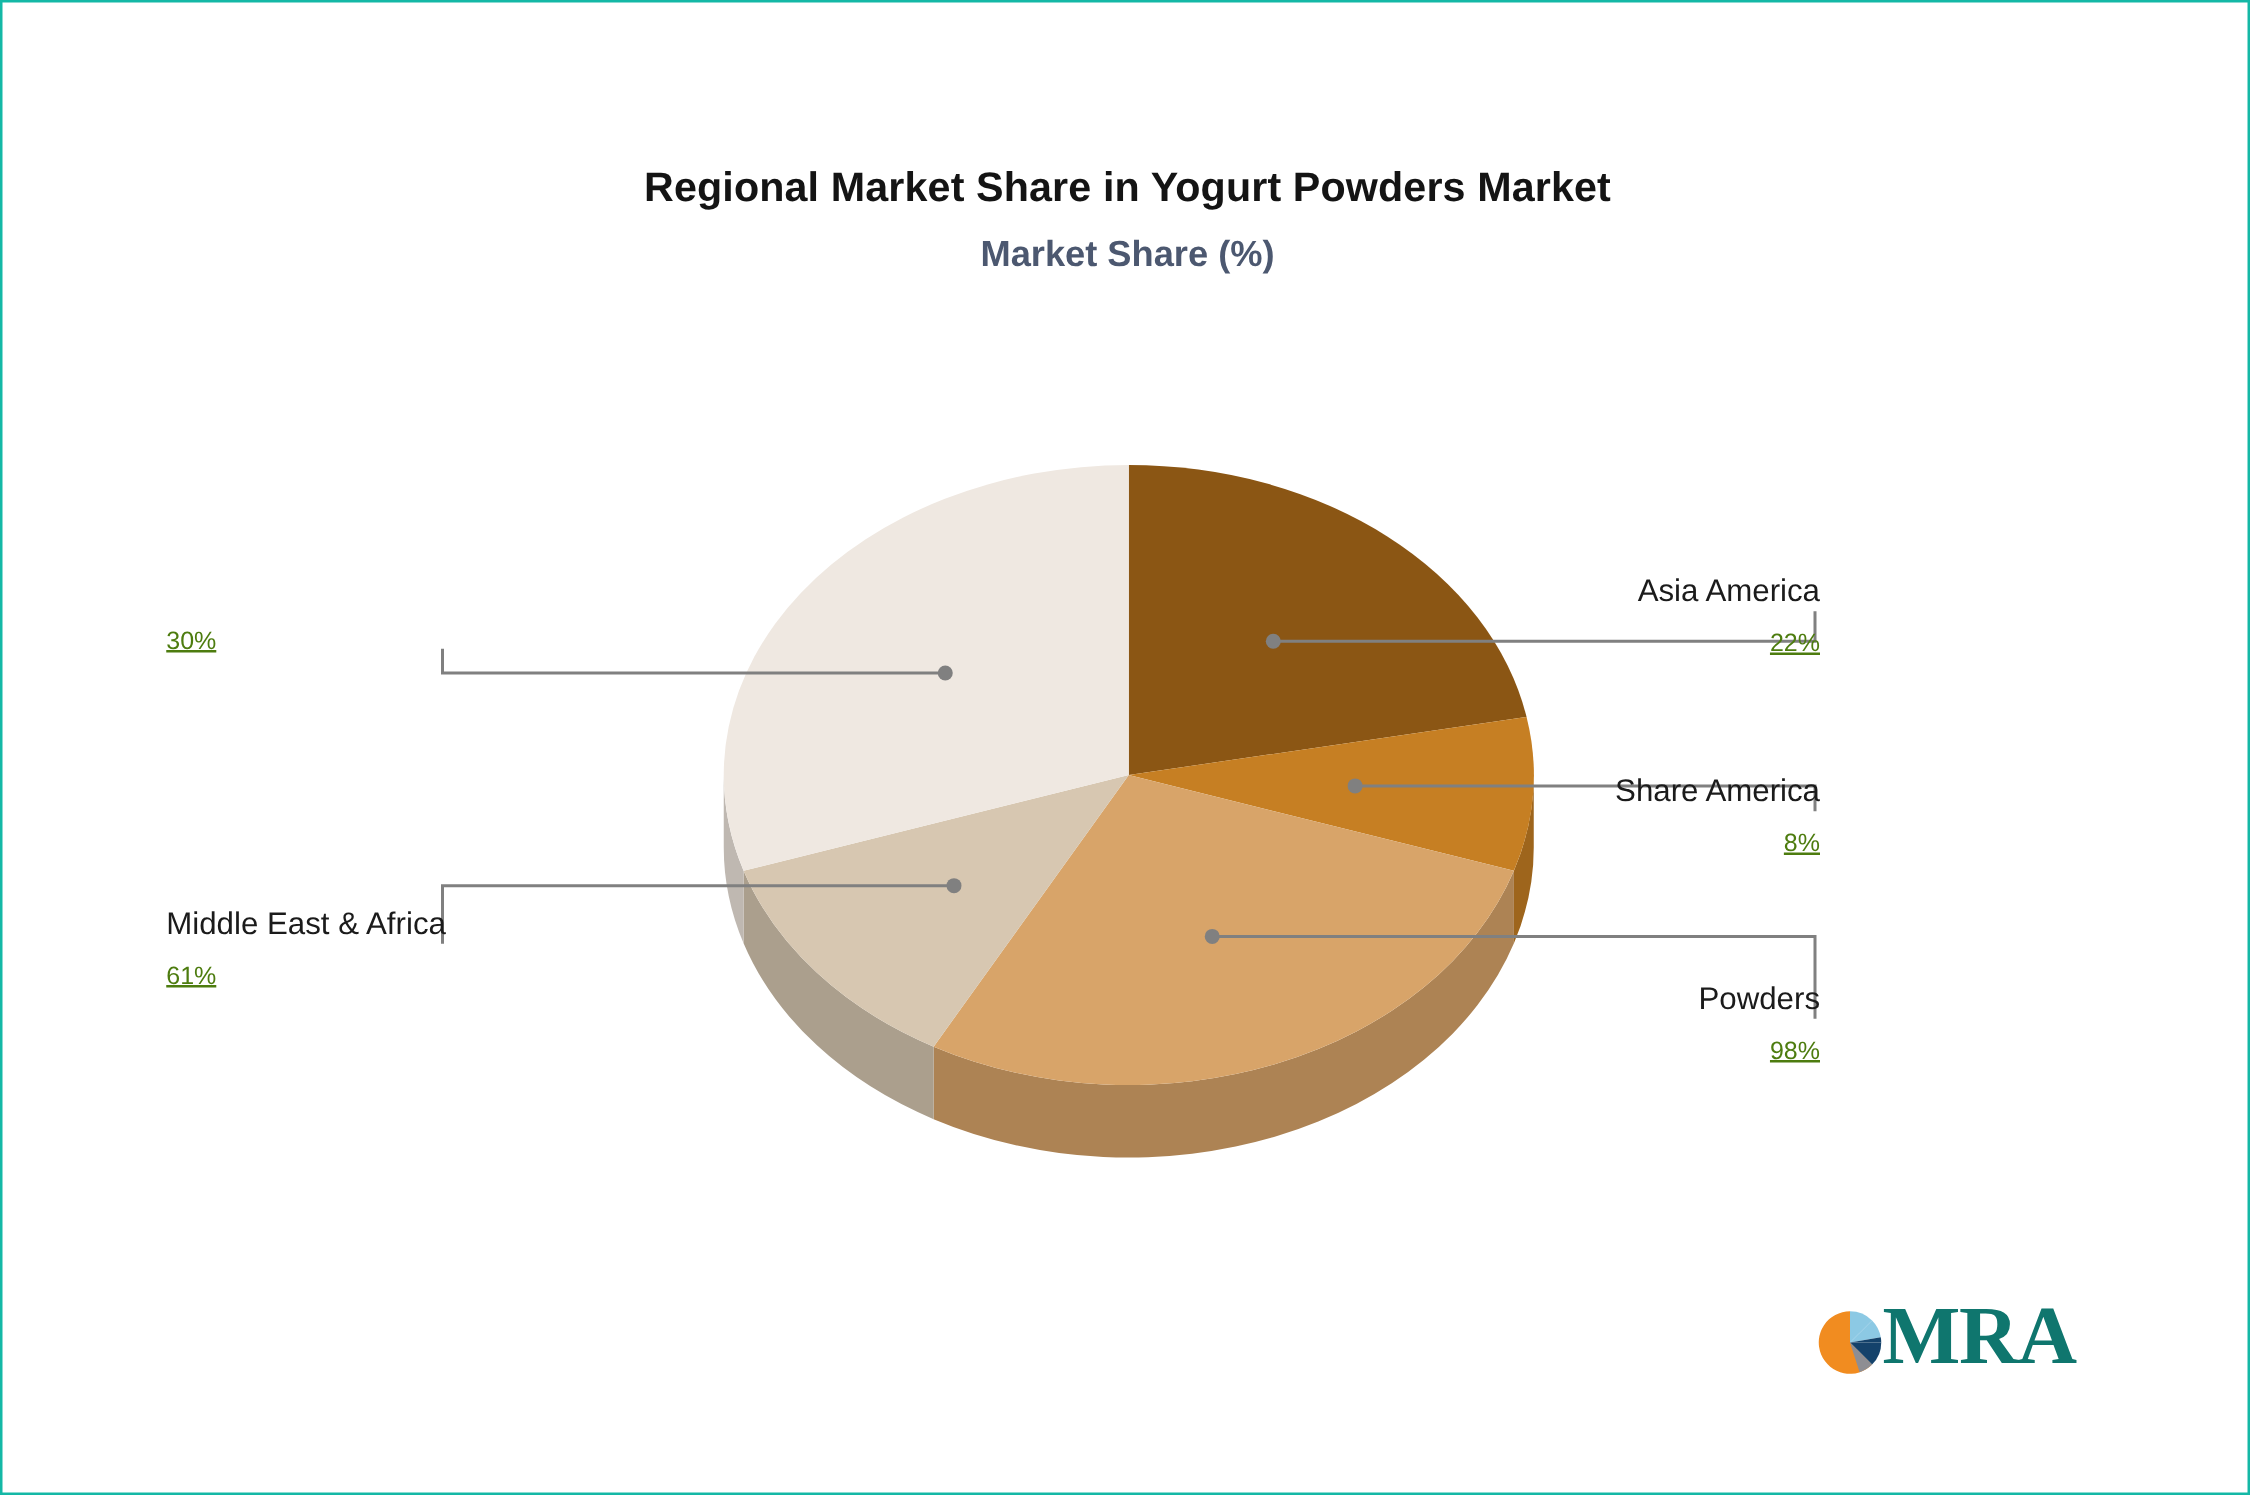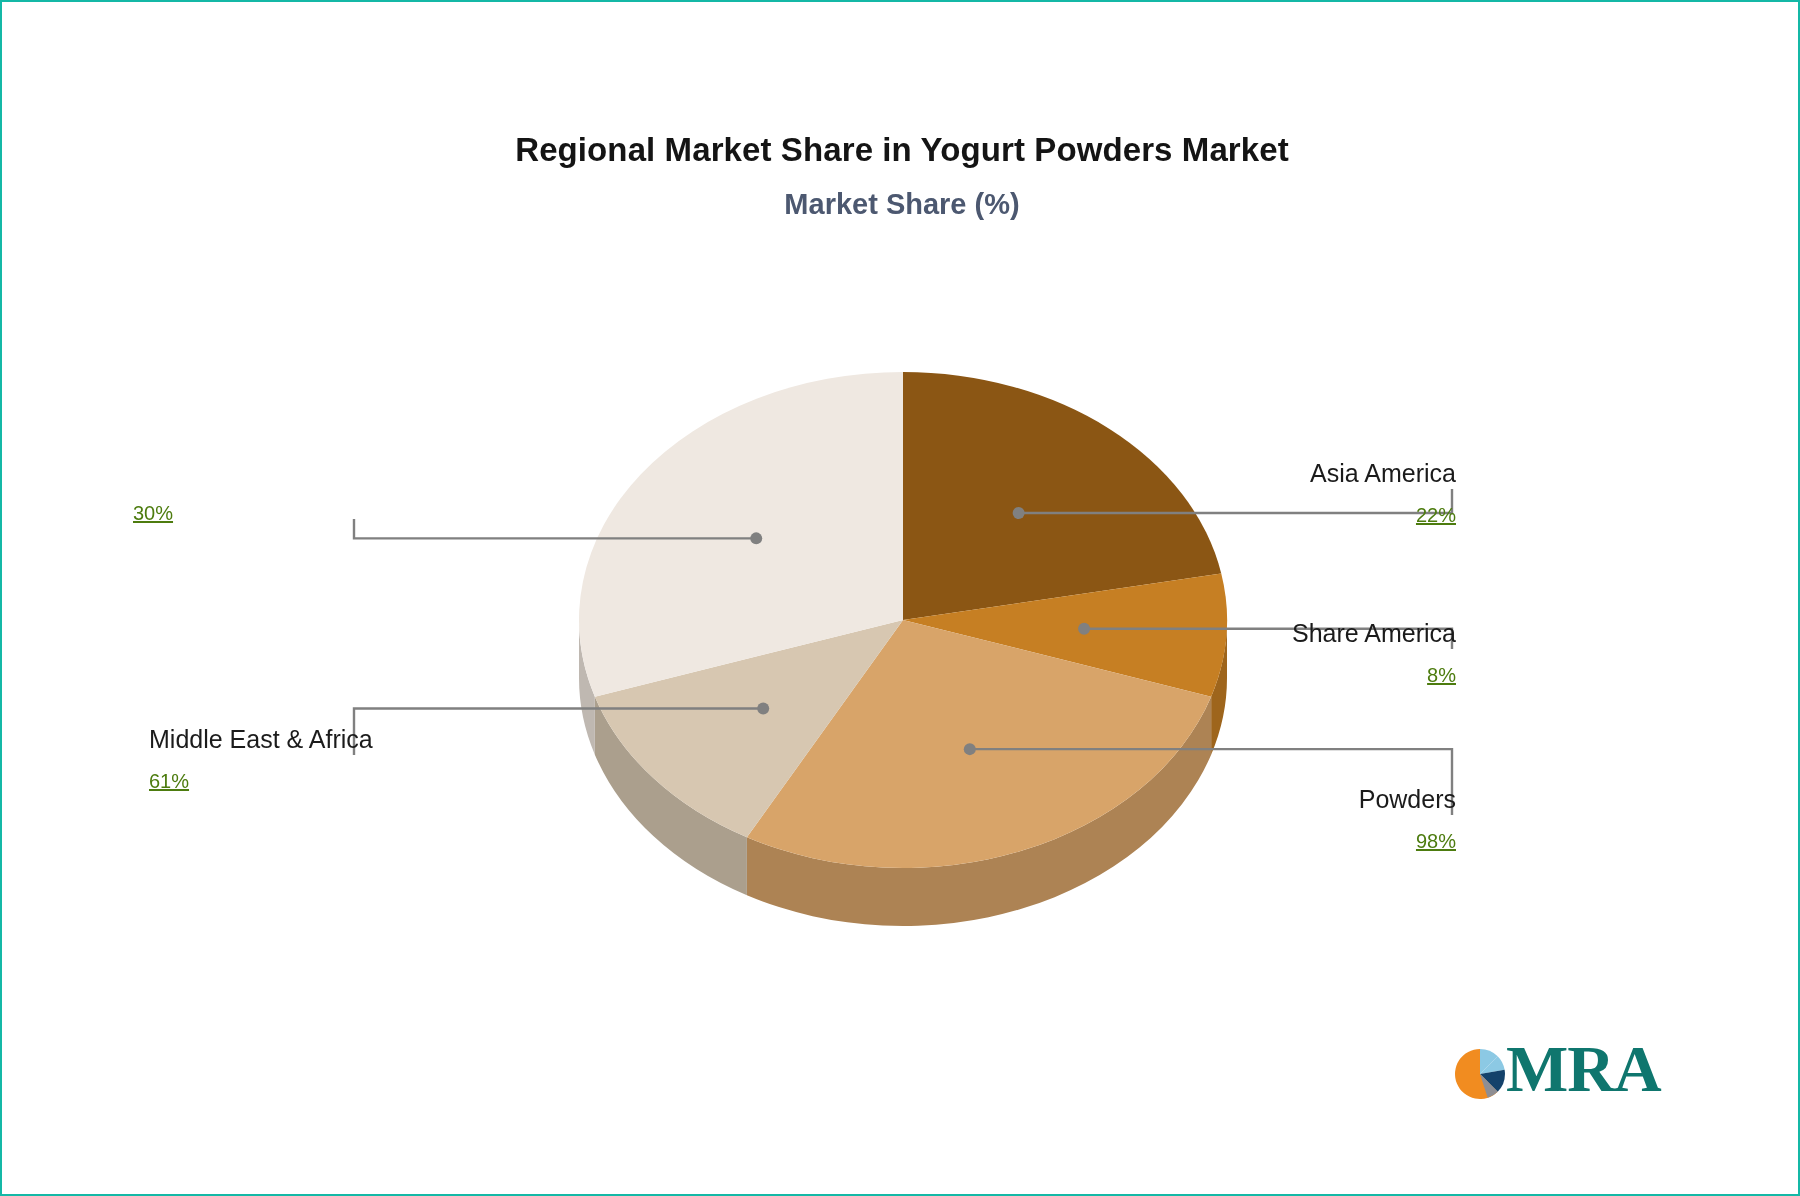--- a/index.html
+++ b/index.html
@@ -165,21 +165,21 @@
   <div class="callout right" style="left:1094px; top:615px;">
     <div class="name">Share America</div>
     <div class="value">8%</div>
   </div>
 
   <div class="callout right" style="left:1094px; top:781px;">
     <div class="name">Powders</div>
     <div class="value">98%</div>
   </div>
 
-  <div class="callout left" style="left:131px; top:721px;margin-left:16px;">
+  <div class="callout left" style="left:131px; top:721px;">
     <div class="name">Middle East &amp; Africa</div>
     <div class="value">61%</div>
   </div>
 
   <div class="callout left" style="left:131px; top:485px;">
     <div class="value">30%</div>
   </div>
 
   <div id="logo">
     <svg width="52" height="56" viewBox="0 0 52 56" style="position:absolute;left:0;top:12px;">

